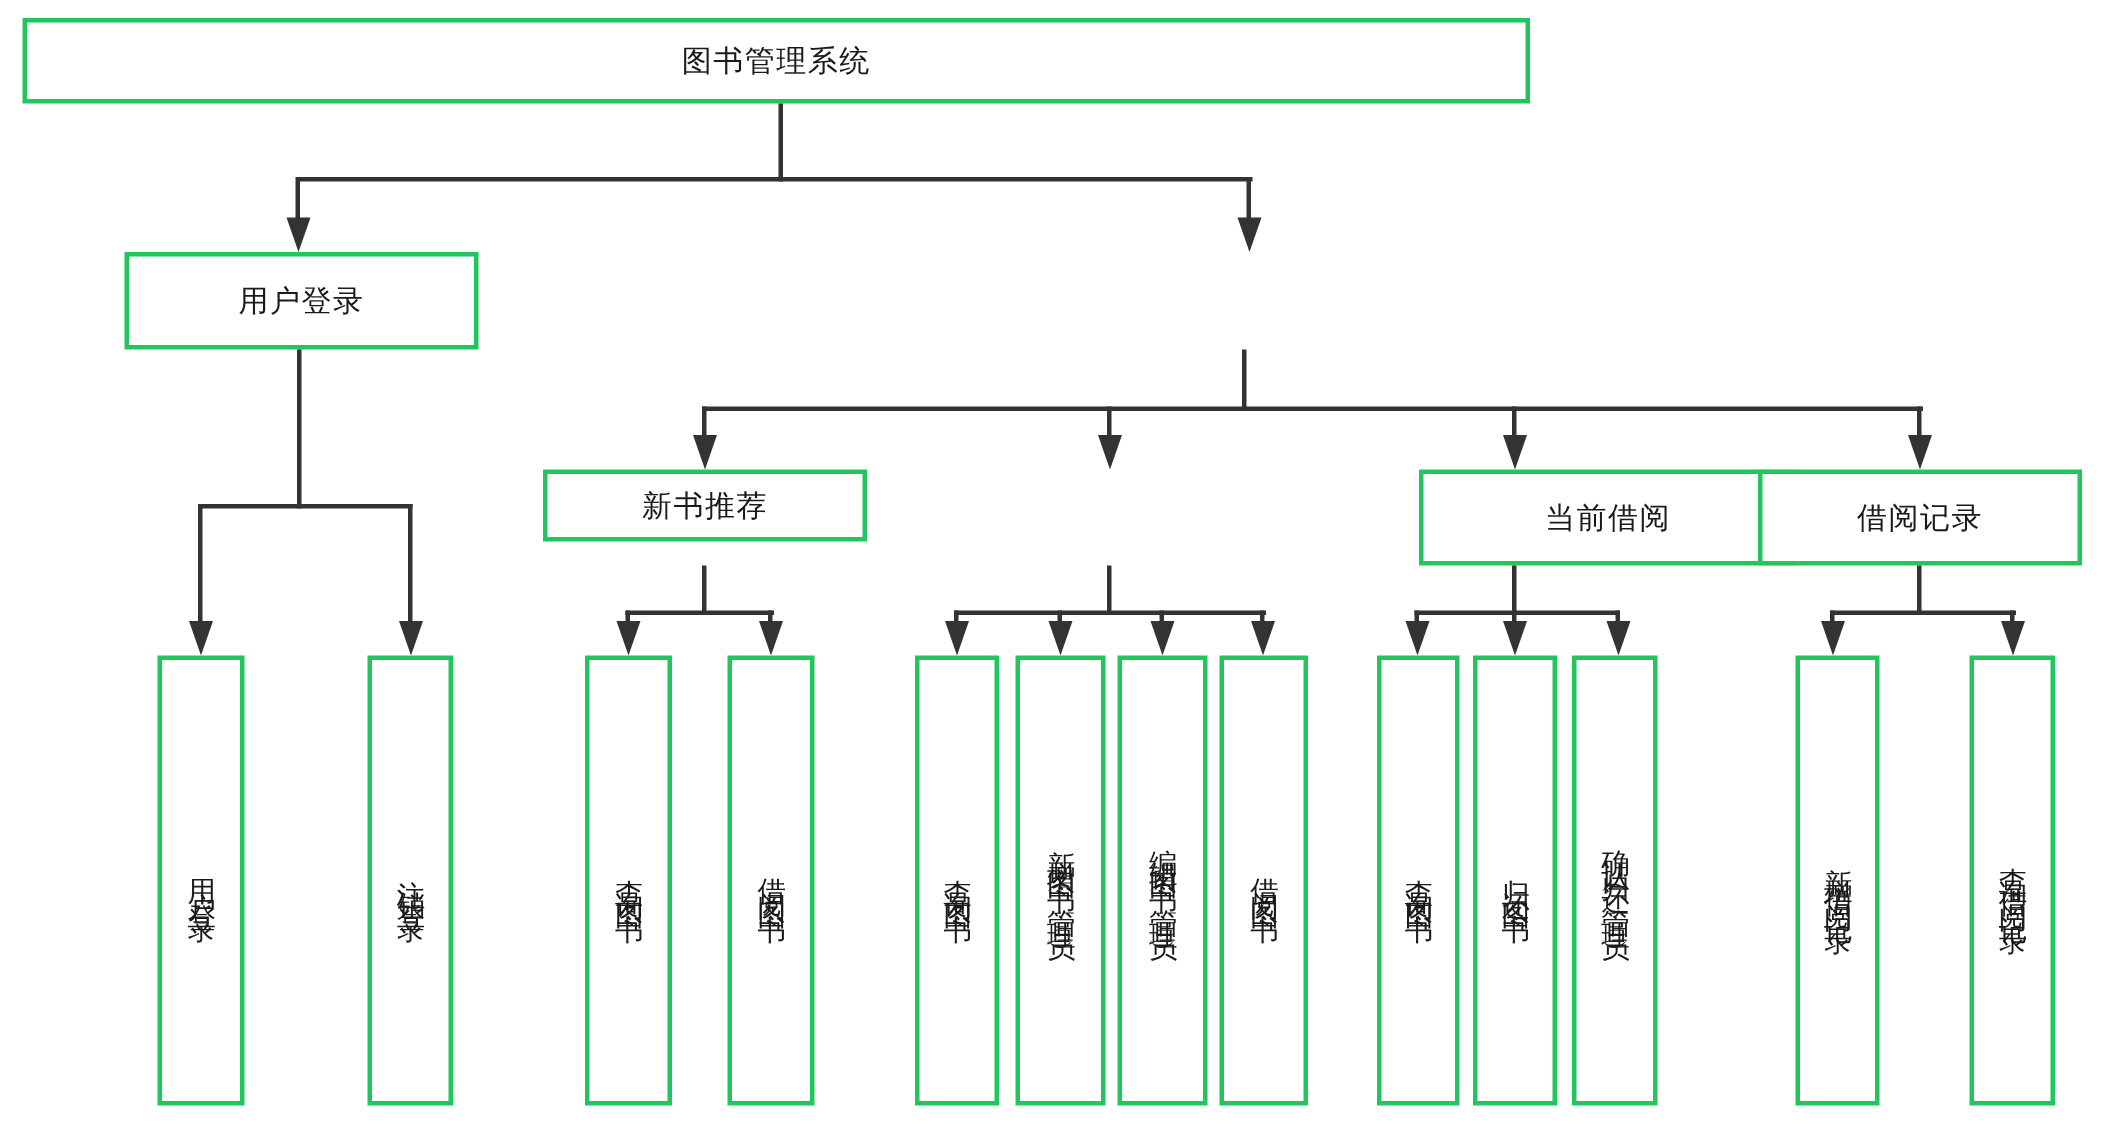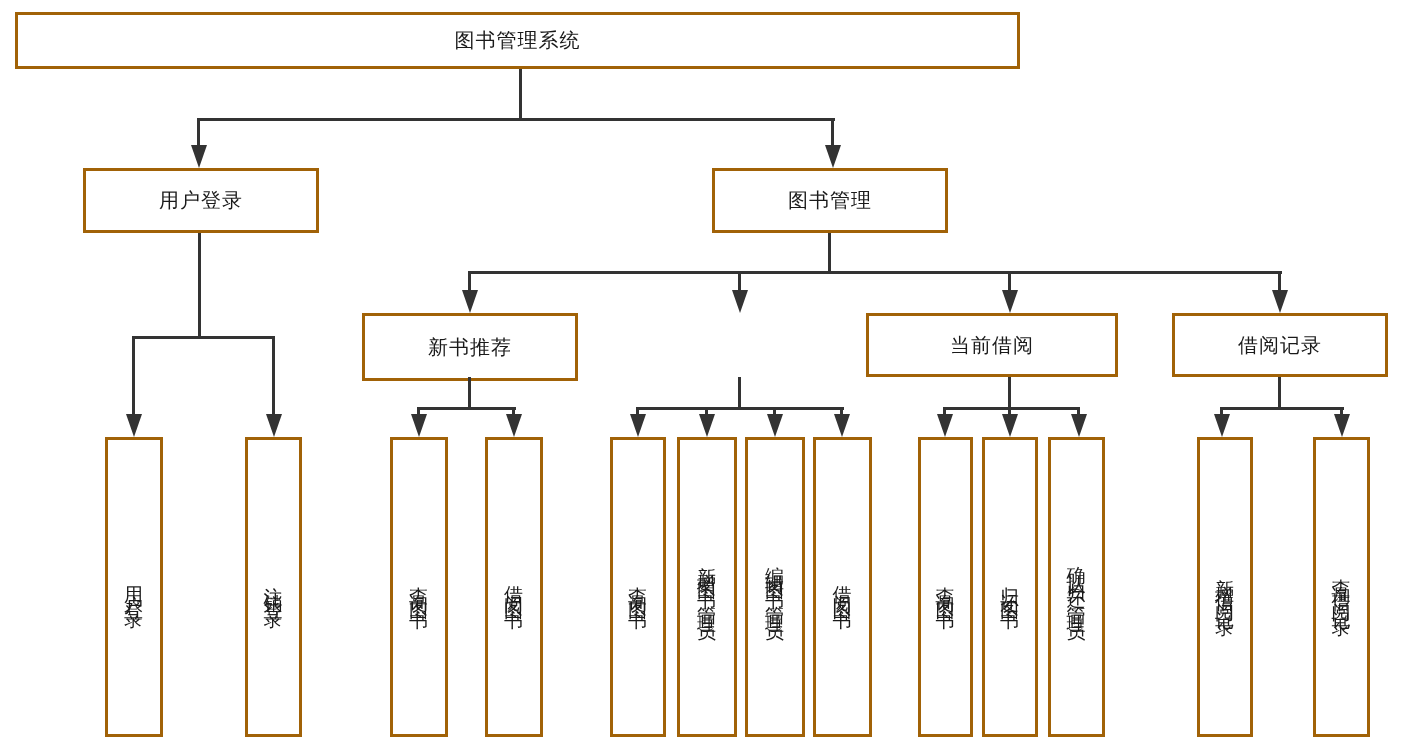--- a/index.html
+++ b/index.html
@@ -2,21 +2,21 @@
 <html><head>
 <meta charset="utf-8">
 <style>
   html,body{margin:0;padding:0;background:#ffffff;}
   #canvas{
     position:relative;width:1405px;height:747px;background:#ffffff;overflow:hidden;
     font-family:"Liberation Sans","DejaVu Sans",sans-serif;color:#1a1a1a;
   }
   .node{
     position:absolute;box-sizing:border-box;background:#ffffff;
-    border:3px solid #a16207;display:flex;align-items:center;justify-content:center;
+    border:3px solid #22c55e;display:flex;align-items:center;justify-content:center;
   }
   .node .hlabel{font-size:20px;letter-spacing:1px;white-space:nowrap;}
   .leaf{top:437px;height:300px;}
   .leaf .vtext{
     writing-mode:vertical-rl;line-height:1;font-size:19px;letter-spacing:8px;
     white-space:nowrap;
   }
   .vline{position:absolute;width:3px;background:#333333;}
   .hline{position:absolute;height:3px;background:#333333;}
   .arrowhead{
@@ -41,46 +41,43 @@
   <div class="vline" style="left:519px;top:69px;height:52px"></div>
   <div class="hline" style="left:198px;top:118px;width:637px"></div>
   <div class="vline" style="left:197px;top:118px;height:32px"></div>
   <div class="arrowhead" style="left:191px;top:145px"></div>
   <div class="vline" style="left:831px;top:118px;height:32px"></div>
   <div class="arrowhead" style="left:825px;top:145px"></div>
 
   <div class="node" style="left:83px;top:168px;width:236px;height:65px">
     <span class="hlabel">用户登录</span>
   </div>
-  <div class="node" style="left:712px;top:168px;width:236px;height:65px">
-    <span class="hlabel">图书管理</span>
-  </div>
 
   <div class="vline" style="left:198px;top:233px;height:106px"></div>
   <div class="hline" style="left:132px;top:336px;width:143px"></div>
   <div class="vline" style="left:132px;top:336px;height:85px"></div>
   <div class="arrowhead" style="left:126px;top:414px"></div>
   <div class="vline" style="left:272px;top:336px;height:85px"></div>
   <div class="arrowhead" style="left:266px;top:414px"></div>
 
   <div class="vline" style="left:828px;top:233px;height:41px"></div>
   <div class="hline" style="left:468px;top:271px;width:814px"></div>
   <div class="vline" style="left:468px;top:271px;height:25px"></div>
   <div class="arrowhead" style="left:462px;top:290px"></div>
   <div class="vline" style="left:738px;top:271px;height:25px"></div>
   <div class="arrowhead" style="left:732px;top:290px"></div>
   <div class="vline" style="left:1008px;top:271px;height:25px"></div>
   <div class="arrowhead" style="left:1002px;top:290px"></div>
   <div class="vline" style="left:1278px;top:271px;height:25px"></div>
   <div class="arrowhead" style="left:1272px;top:290px"></div>
 
-  <div class="node" style="left:362px;top:313px;width:216px;height:68px">
+  <div class="node" style="left:362px;top:313px;width:216px;height:48px">
     <span class="hlabel">新书推荐</span>
   </div>
-  <div class="node" style="left:866px;top:313px;width:252px;height:64px">
+  <div class="node" style="left:946px;top:313px;width:252px;height:64px">
     <span class="hlabel">当前借阅</span>
   </div>
   <div class="node" style="left:1172px;top:313px;width:216px;height:64px">
     <span class="hlabel">借阅记录</span>
   </div>
 
   <div class="vline" style="left:468px;top:377px;height:33px"></div>
   <div class="hline" style="left:417px;top:407px;width:99px"></div>
   <div class="vline" style="left:417px;top:407px;height:12px"></div>
   <div class="arrowhead" style="left:411px;top:414px"></div>

